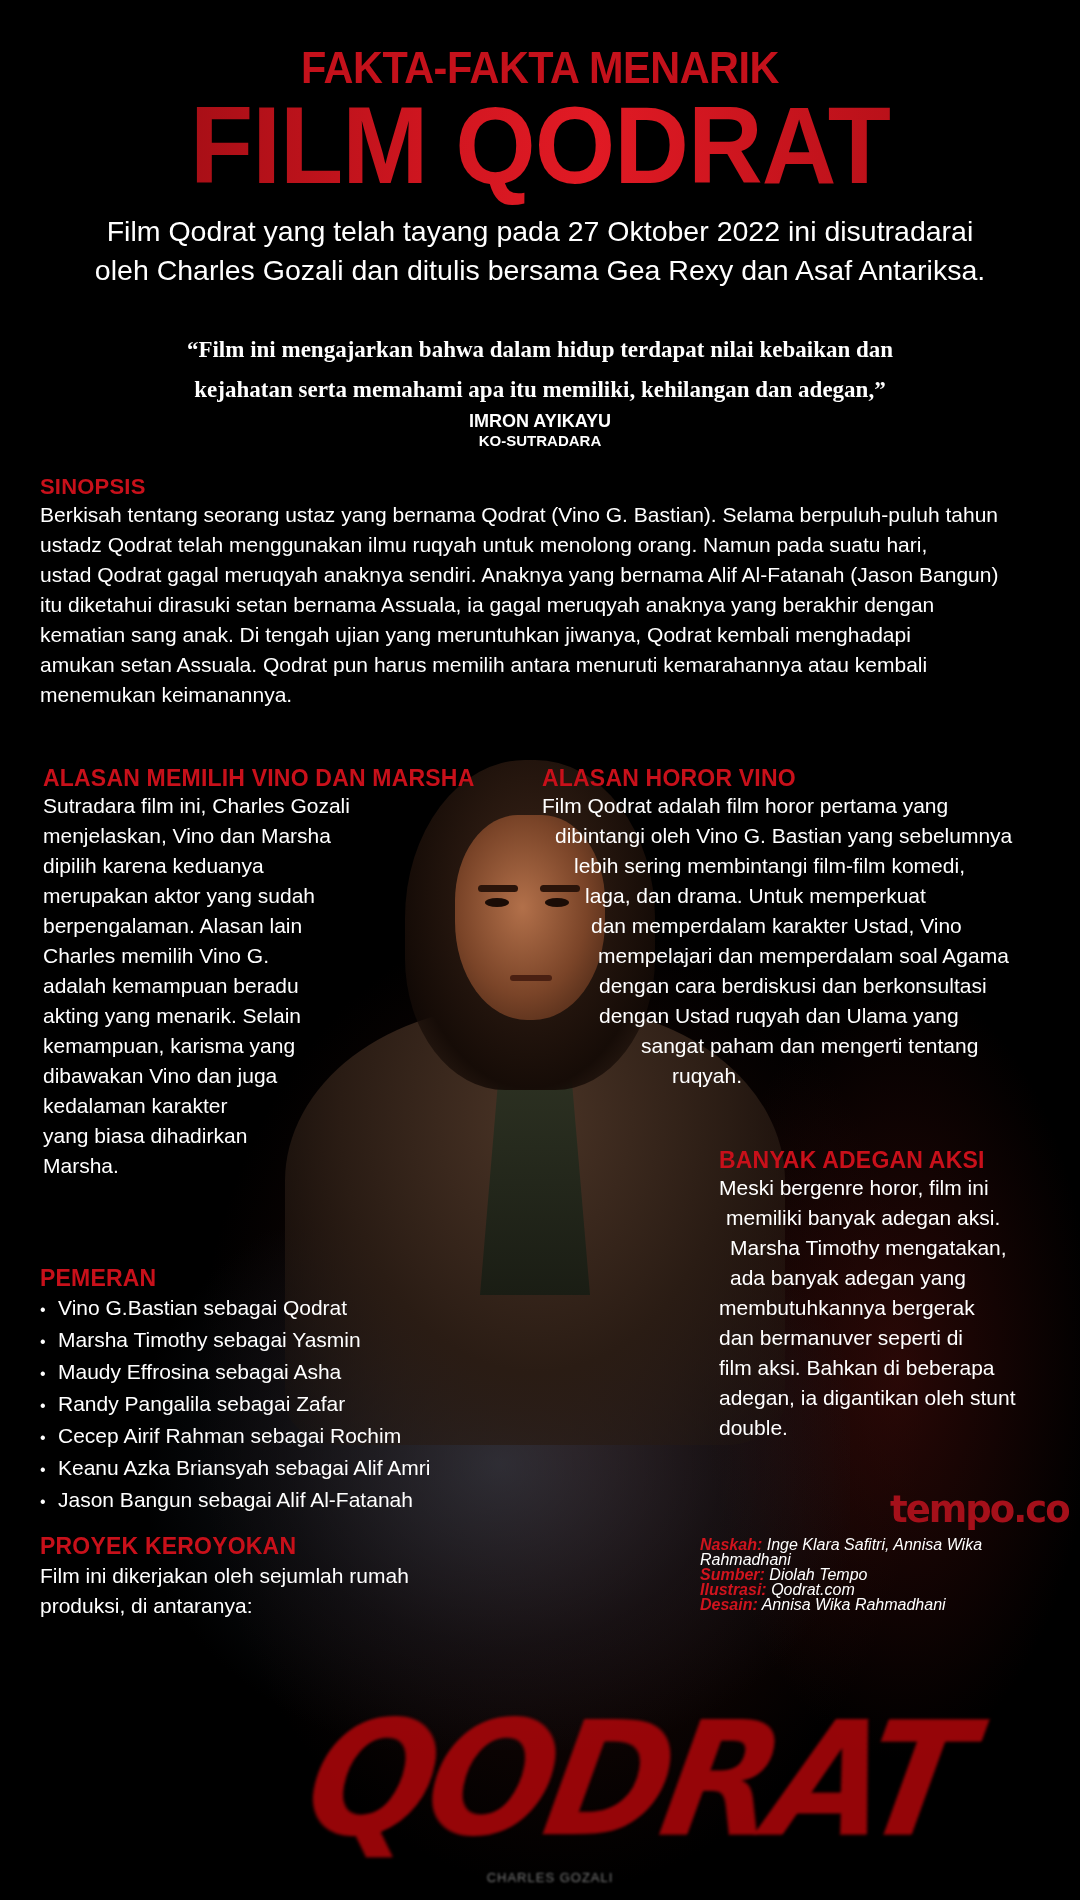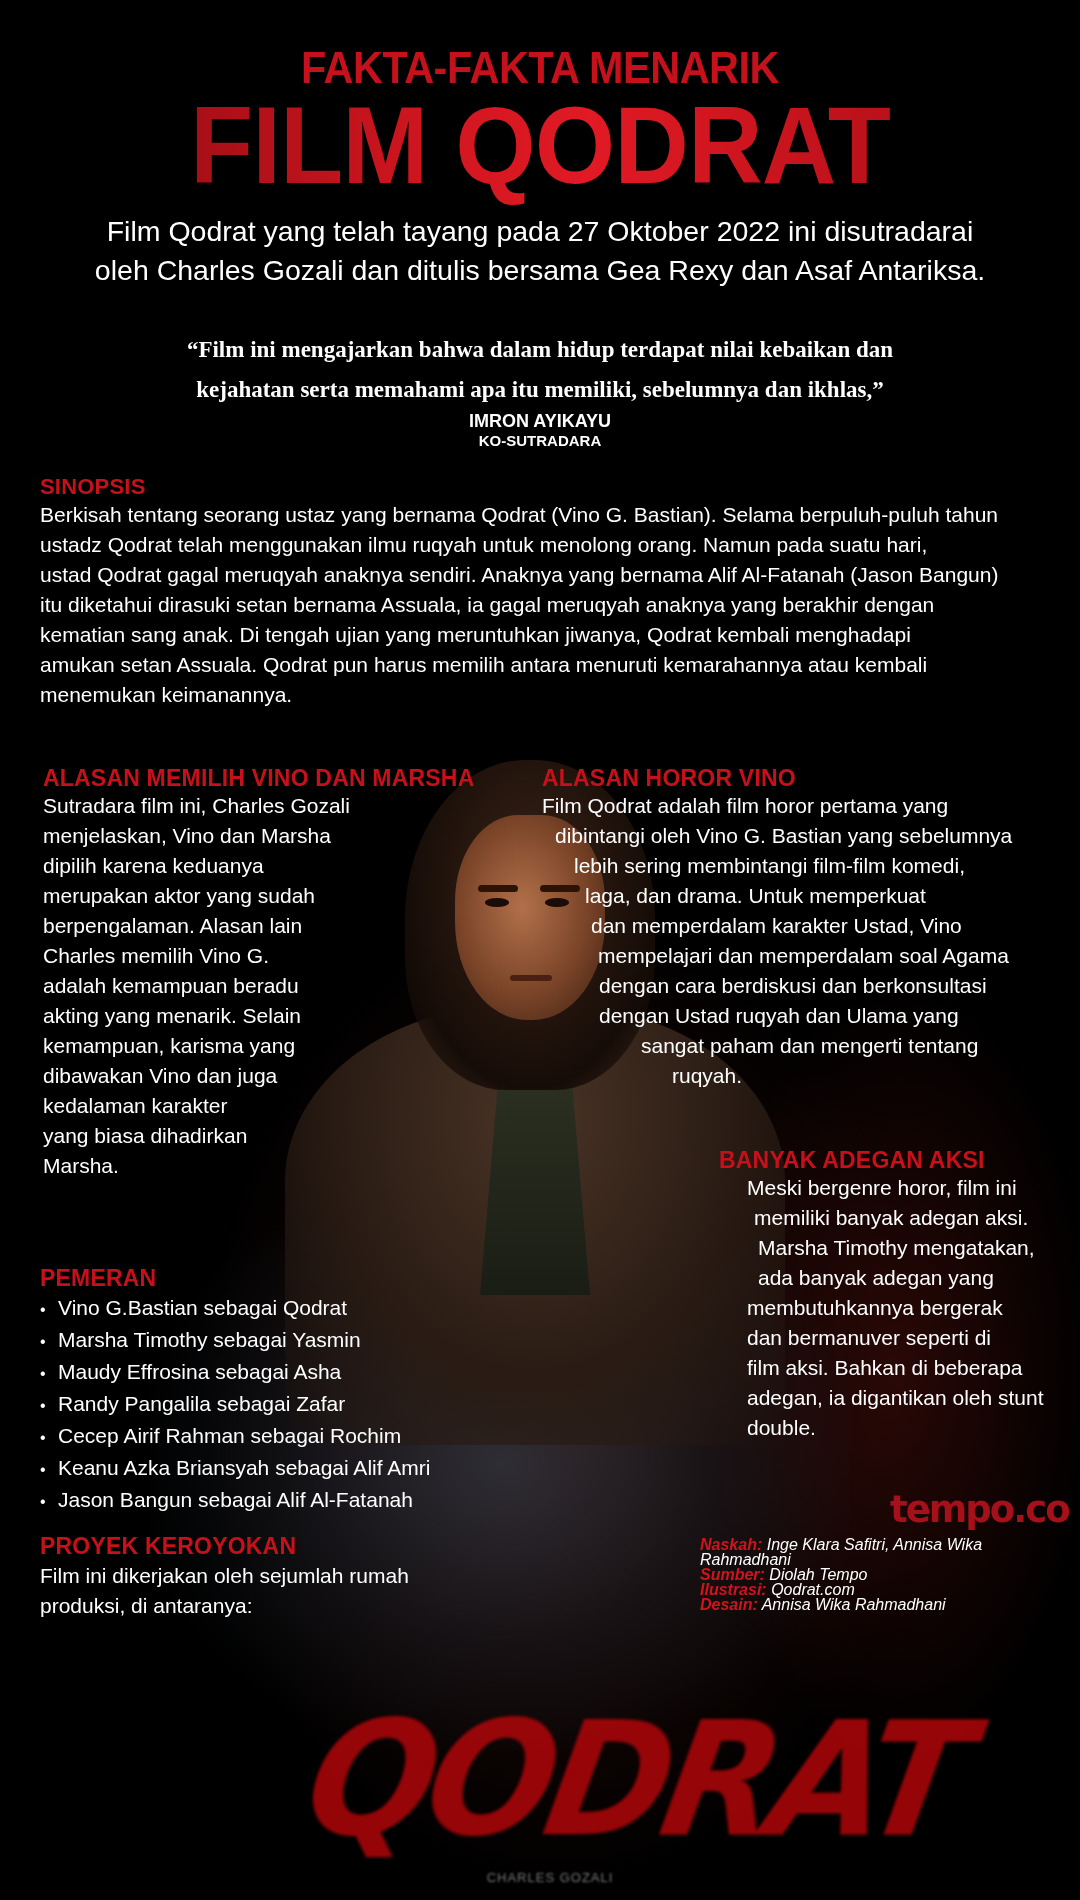--- a/index.html
+++ b/index.html
@@ -91,21 +91,21 @@
 
   <div class="t1">FAKTA-FAKTA MENARIK</div>
   <div class="t2">FILM QODRAT</div>
   <div class="intro">
     <div>Film Qodrat yang telah tayang pada 27 Oktober 2022 ini disutradarai</div>
     <div>oleh Charles Gozali dan ditulis bersama Gea Rexy dan Asaf Antariksa.</div>
   </div>
 
   <div class="quote">
     <div>“Film ini mengajarkan bahwa dalam hidup  terdapat nilai kebaikan dan</div>
-    <div>kejahatan serta memahami apa itu memiliki, sebelumnya dan ikhlas,”</div>
+    <div>kejahatan serta memahami apa itu memiliki, kehilangan dan adegan,”</div>
   </div>
   <div class="quote-name">IMRON AYIKAYU</div>
   <div class="quote-role">KO-SUTRADARA</div>
 
   <div class="sec-title" style="left:40px; top:474px;">SINOPSIS</div>
   <div class="sec-body" style="left:40px; top:500px;">
     <span class="ln">Berkisah tentang seorang ustaz yang bernama Qodrat (Vino G. Bastian). Selama berpuluh-puluh tahun</span>
     <span class="ln">ustadz Qodrat telah menggunakan ilmu ruqyah untuk menolong orang. Namun pada suatu hari,</span>
     <span class="ln">ustad Qodrat gagal meruqyah anaknya sendiri. Anaknya yang bernama Alif Al-Fatanah (Jason Bangun)</span>
     <span class="ln">itu diketahui dirasuki setan bernama Assuala, ia gagal meruqyah anaknya yang berakhir dengan</span>
@@ -139,21 +139,21 @@
     <span class="ln" style="padding-left:43px">laga, dan drama. Untuk memperkuat</span>
     <span class="ln" style="padding-left:49px">dan memperdalam karakter Ustad, Vino</span>
     <span class="ln" style="padding-left:56px">mempelajari dan memperdalam soal Agama</span>
     <span class="ln" style="padding-left:57px">dengan cara berdiskusi dan berkonsultasi</span>
     <span class="ln" style="padding-left:57px">dengan Ustad ruqyah dan Ulama yang</span>
     <span class="ln" style="padding-left:99px">sangat paham dan mengerti tentang</span>
     <span class="ln" style="padding-left:130px">ruqyah.</span>
   </div>
 
   <div class="sec-title" style="left:719px; top:1147px; font-size:23px;">BANYAK ADEGAN AKSI</div>
-  <div class="sec-body" style="left:747px; top:1173px;">
+  <div class="sec-body" style="left:719px; top:1173px;">
     <span class="ln" style="padding-left:0px">Meski bergenre horor, film ini</span>
     <span class="ln" style="padding-left:7px">memiliki banyak adegan aksi.</span>
     <span class="ln" style="padding-left:11px">Marsha Timothy mengatakan,</span>
     <span class="ln" style="padding-left:11px">ada banyak adegan yang</span>
     <span class="ln">membutuhkannya bergerak</span>
     <span class="ln">dan bermanuver seperti di</span>
     <span class="ln">film aksi. Bahkan di beberapa</span>
     <span class="ln">adegan, ia digantikan oleh stunt</span>
     <span class="ln">double.</span>
   </div>

